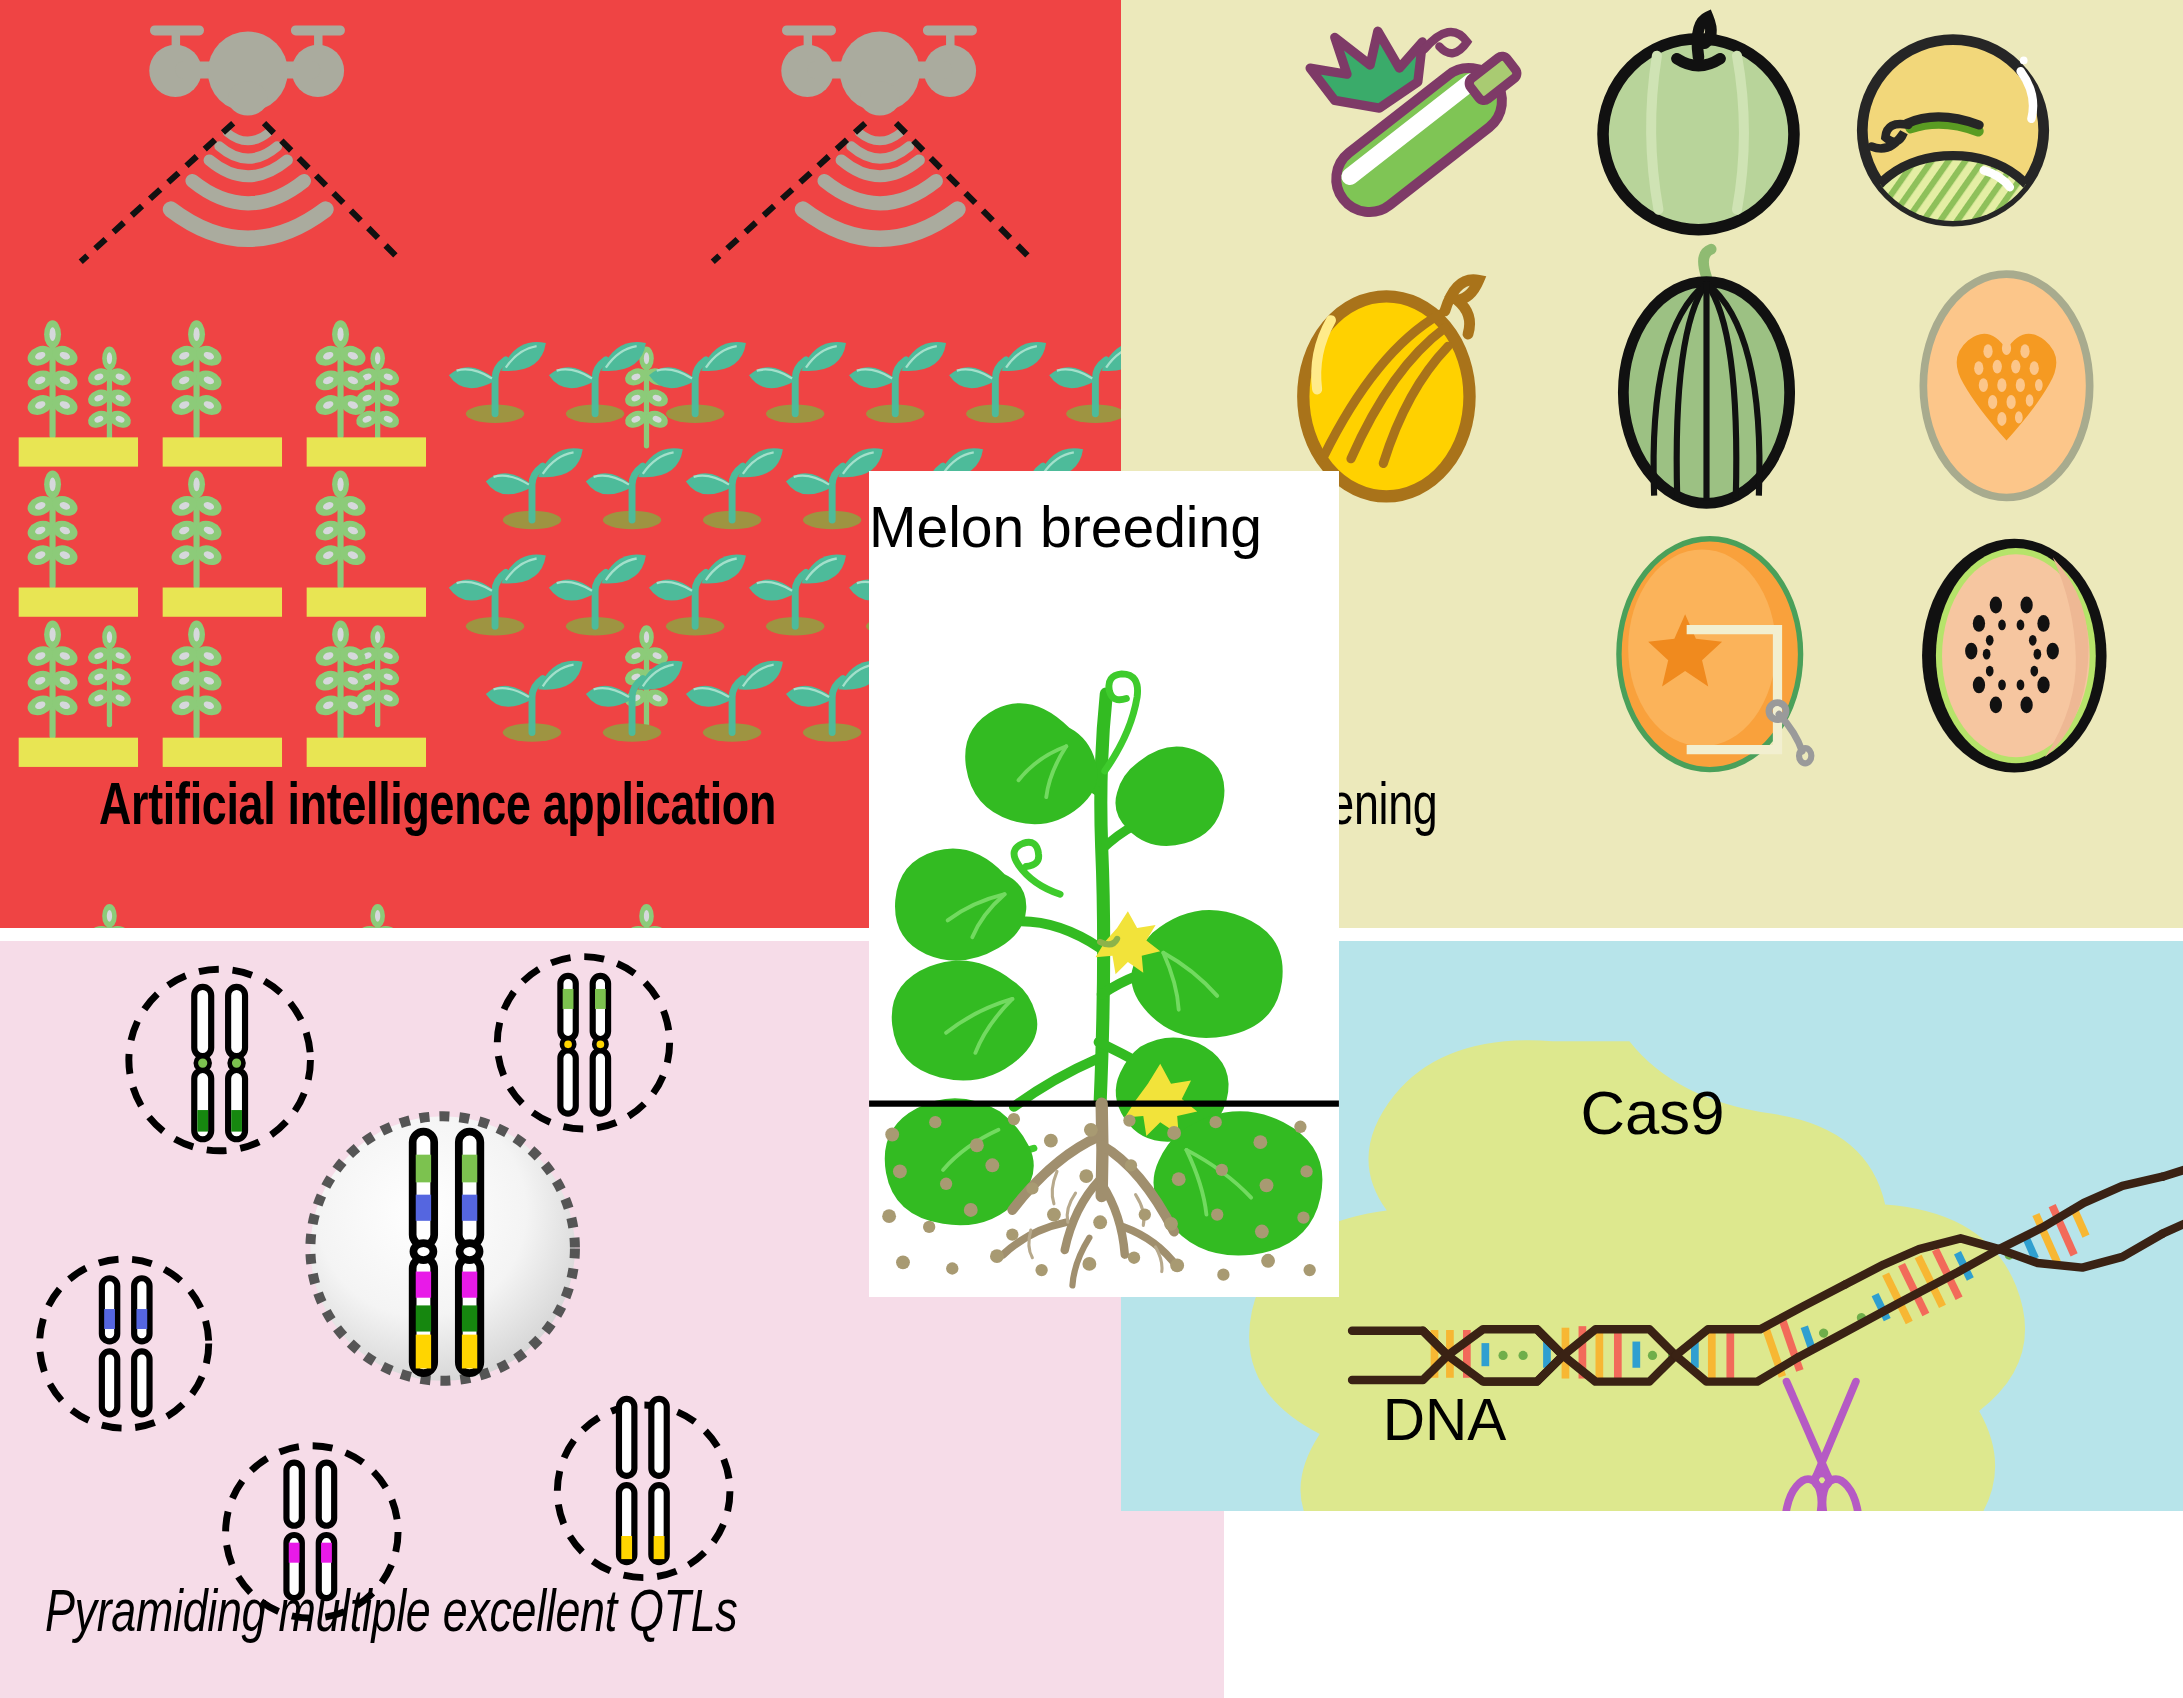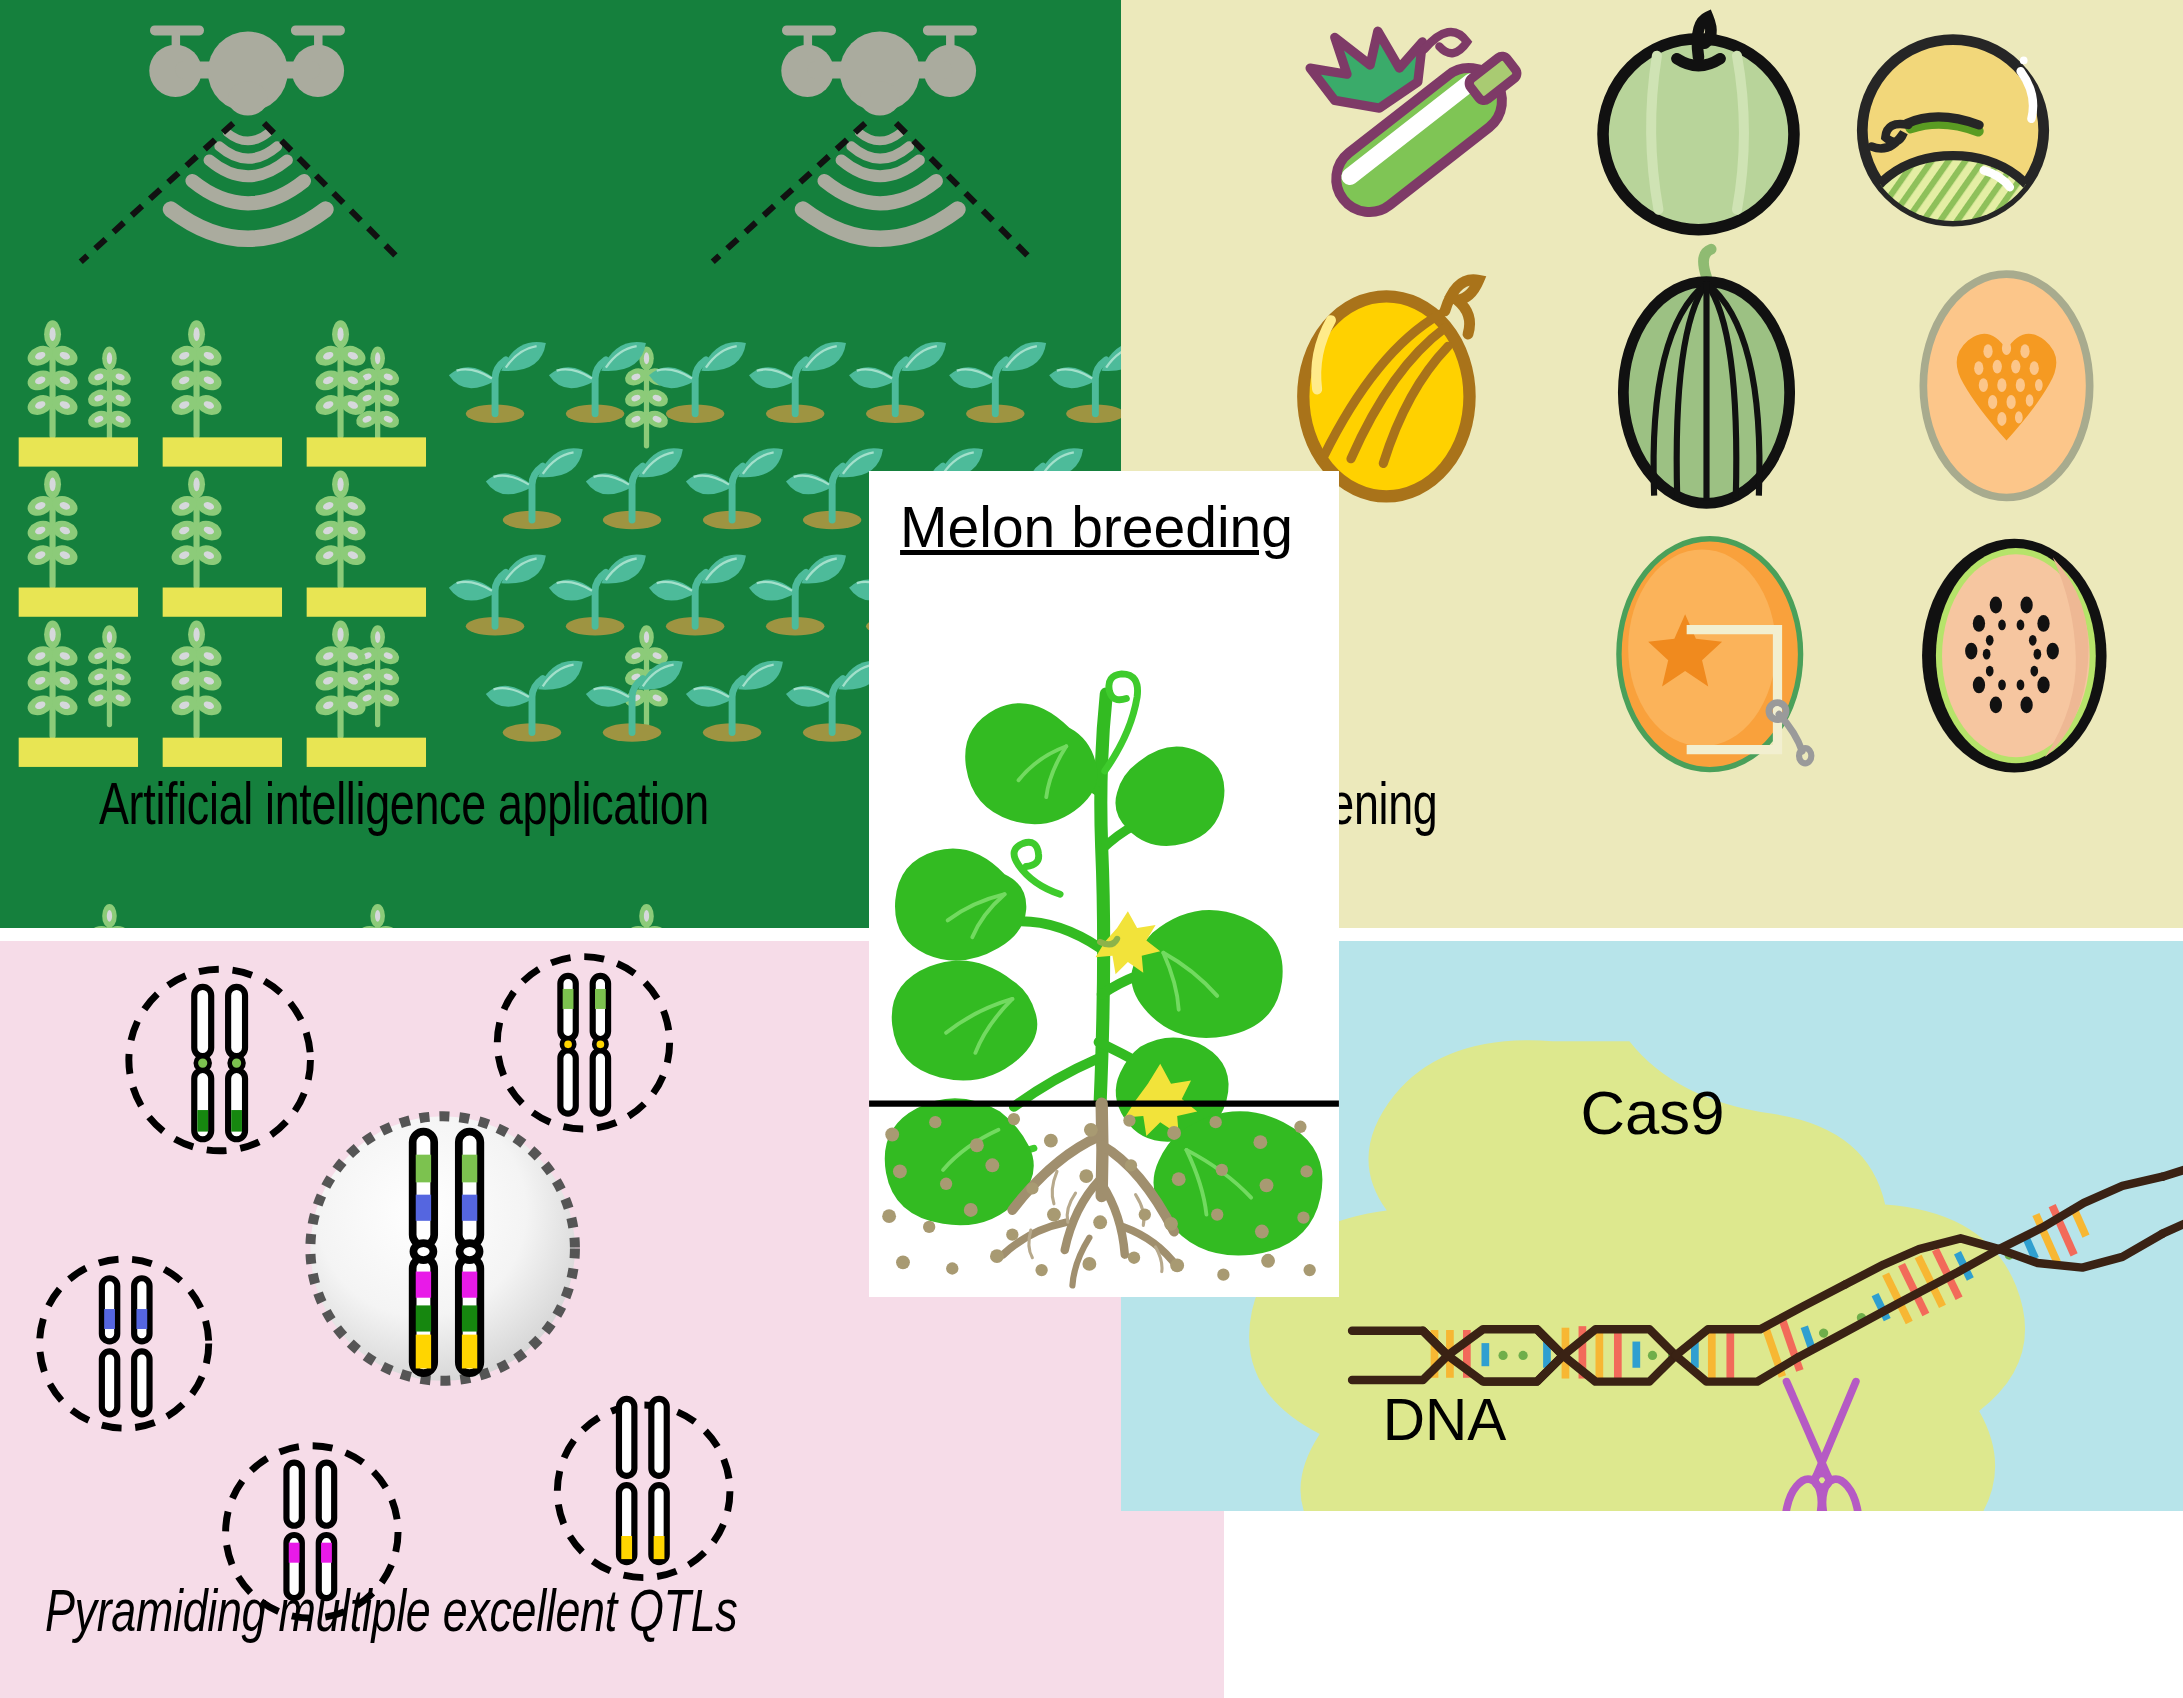--- a/index.html
+++ b/index.html
@@ -1,28 +1,28 @@
 <!DOCTYPE html>
 <html style="font-size:12.3px"><head>
 <meta charset="utf-8">
 <style>
   html,body{margin:0;padding:0;background:#fff;}
   body{width:2183px;height:1699px;font-family:"Liberation Sans",sans-serif;}
   #stage{position:relative;width:2183px;height:1699px;overflow:hidden;background:#ffffff;}
 
   .quad{position:absolute;overflow:hidden;}
-  #quad-ai{left:0;top:0;width:1224px;height:928px;background:#15803d;}
+  #quad-ai{left:0;top:0;width:1224px;height:928px;background:#ef4444;font-weight:bold;}
   #quad-germ-broad{left:1121px;top:0;width:1063px;height:928px;background:#ece9bb;}
   #quad-qtl{left:0;top:941px;width:1224px;height:758px;background:#f6dce8;font-style:italic;}
   #quad-germ-create{left:1121px;top:941px;width:1063px;height:570px;background:#b7e4ea;}
 
   .quad-label{position:absolute;color:#000;font-family:"Liberation Sans",sans-serif;
     font-size:59px;letter-spacing:-0.4px;transform:scaleX(0.76);transform-origin:left center;white-space:nowrap;}
   #center-card2{position:absolute;left:869px;top:471px;width:470px;height:826px;background:#fff;z-index:40;overflow:hidden;}
-  #center-title{position:absolute;left:0;top:23px;width:424px;text-align:right;font-size:57px;color:#000;text-decoration:underline;}
+  #center-title{position:absolute;left:0;top:23px;width:424px;text-align:left;font-size:57px;color:#000;}
 
   svg{display:block;overflow:visible;}
   .abs{position:absolute;}
 </style>
 </head>
 <body>
 
 <div id="stage">
 
   <div class="quad" id="quad-ai">

